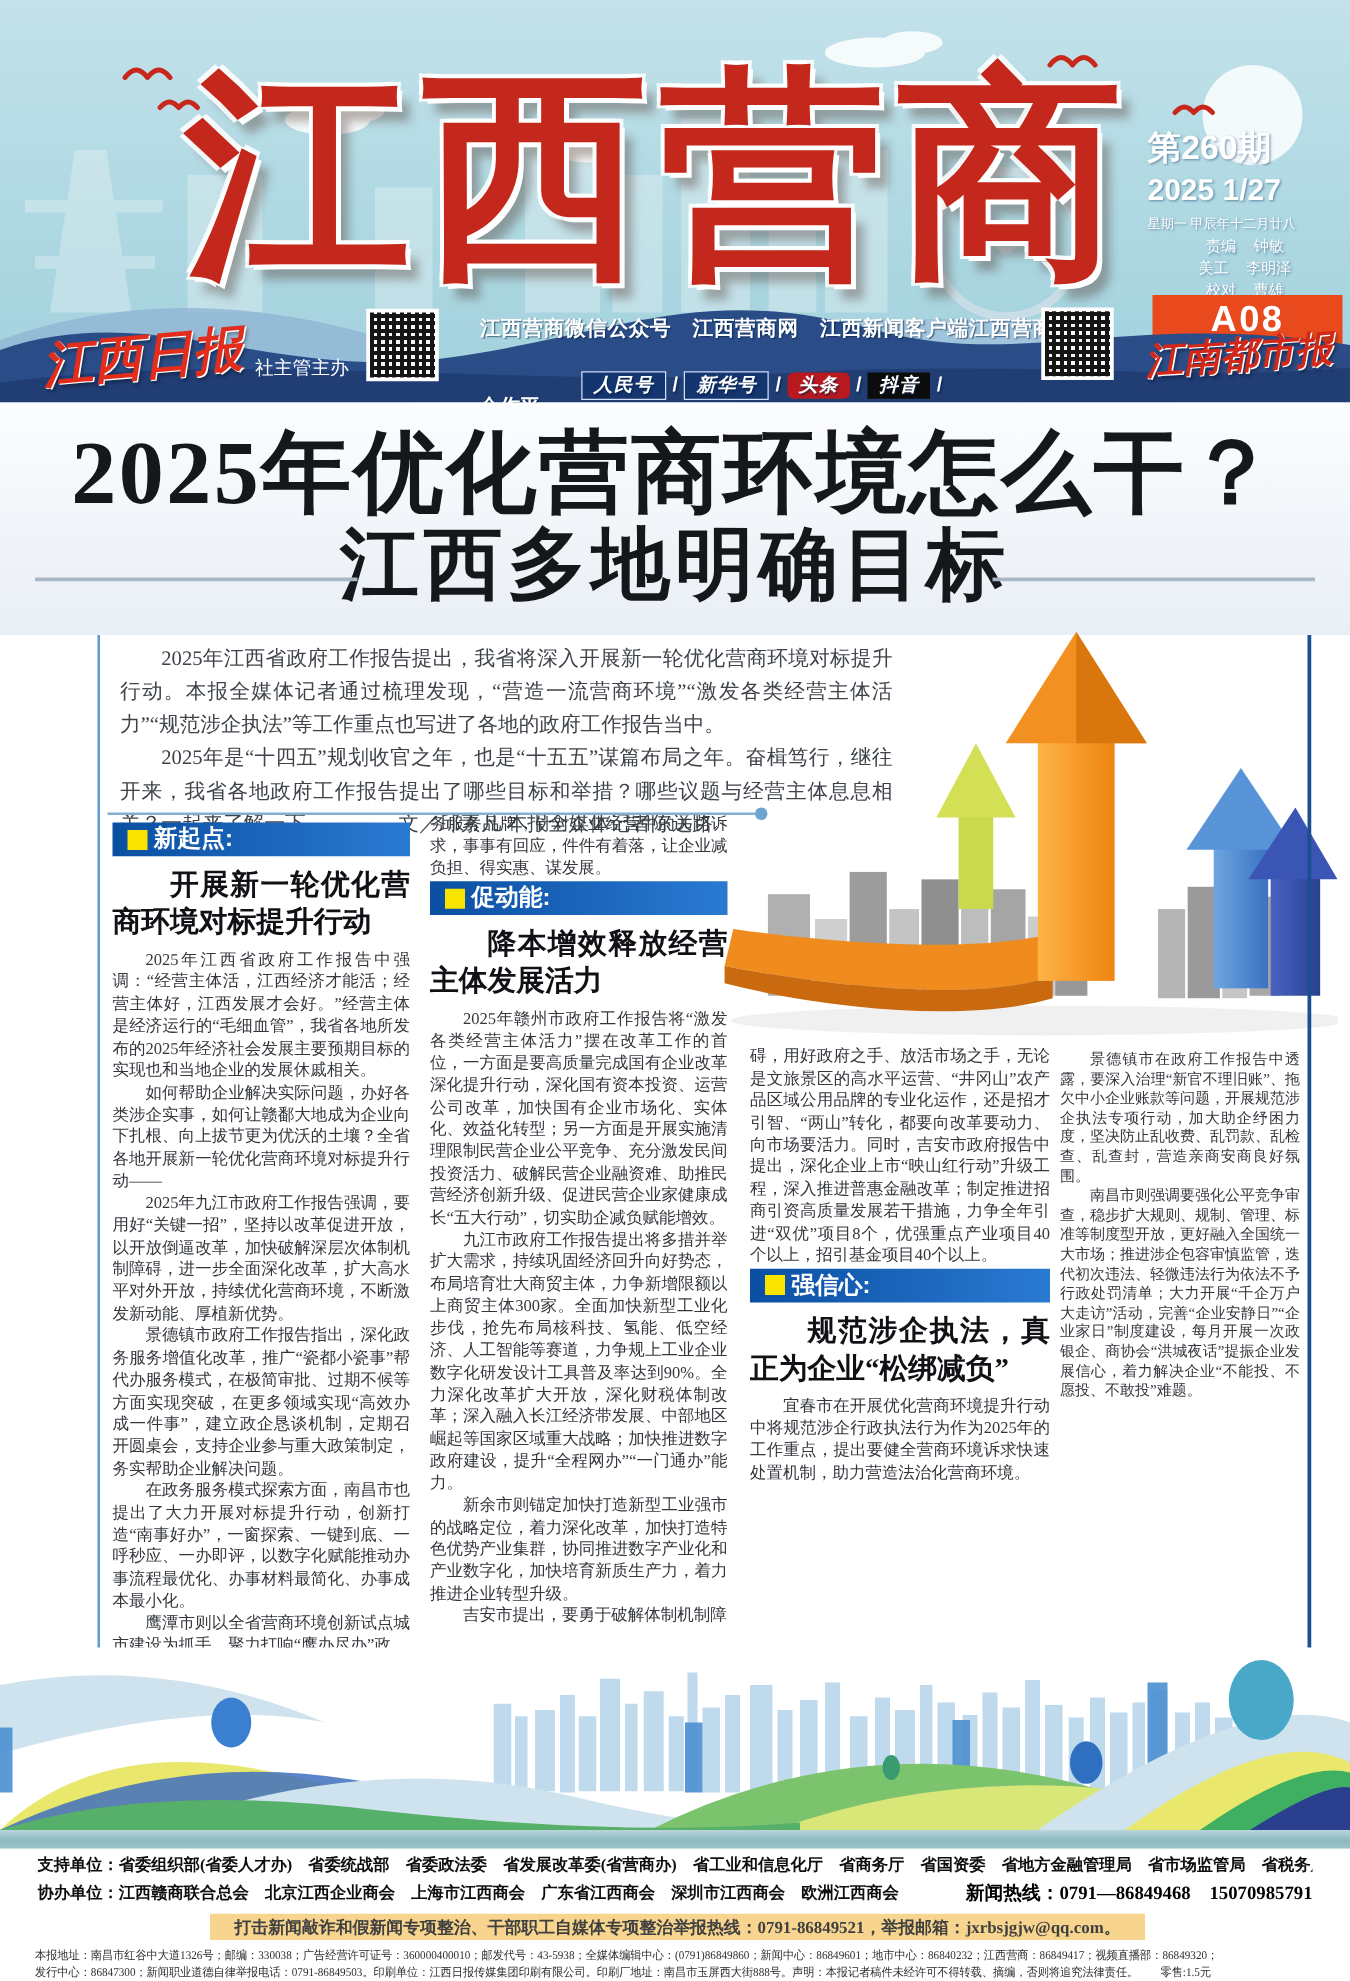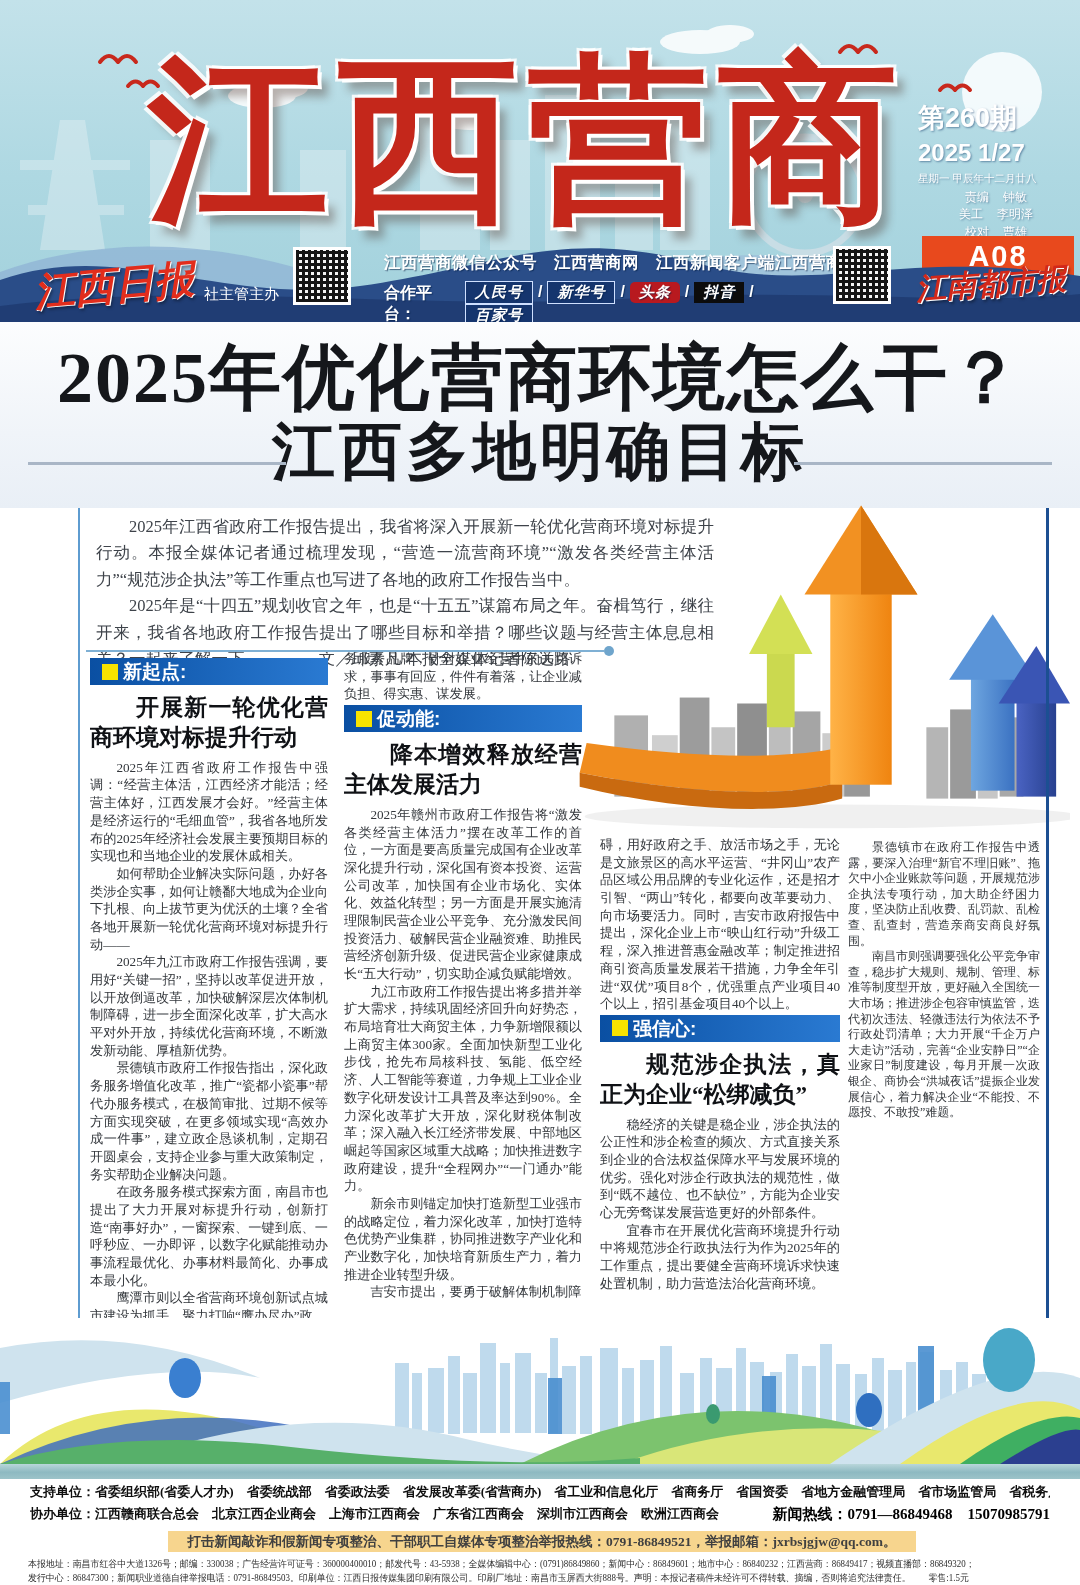--- a/index.html
+++ b/index.html
@@ -32,21 +32,21 @@
   .qr-in{width:100%;height:100%;
         background:repeating-linear-gradient(0deg,#151515 0 3px,transparent 3px 6px),
                    repeating-linear-gradient(90deg,#151515 0 3px,#f5f5f5 3px 6px);}
   .qr1{left:293px;top:247px;}
   .qr2{left:833px;top:246px;}
   .platforms{position:absolute;left:384px;top:252px;width:440px;color:#fff;font-family:"Liberation Sans",sans-serif;}
   .plat-line1{font-size:16.5px;font-weight:bold;letter-spacing:.5px;white-space:nowrap;
         text-shadow:1px 1px 1px rgba(0,30,70,.6);}
   .plat-line2{display:flex;align-items:center;margin-top:7px;font-size:16px;font-weight:bold;
         text-shadow:1px 1px 1px rgba(0,30,70,.6);}
-  .badge{display:inline-block;padding:1px 9px;margin:0 2px;color:#fff;font-size:15px;font-weight:bold;
+  .badge{display:inline-block;padding:1px 9px;margin:16px 2px;color:#fff;font-size:15px;font-weight:bold;
         font-style:italic;letter-spacing:1px;white-space:nowrap;}
   .b-navy{background:#15356e;border:1px solid #cfe0ff;}
   .b-red{background:#b8191f;border-radius:5px;}
   .b-black{background:#0c0c0c;}
   .sep{margin:0 3px;color:#fff;}
   .citypaper{position:absolute;right:14px;top:264px;font-size:30px;font-weight:bold;font-style:italic;
         color:#d2281a;transform:rotate(-4deg);white-space:nowrap;
         text-shadow:1px 1px 0 #fff,2px 3px 3px rgba(0,0,0,.4);}
 
   
@@ -298,21 +298,20 @@
     </div>
   <div class="col col3">
       <p class="para noindent">碍，用好政府之手、放活市场之手，无论是文旅景区的高水平运营、“井冈山”农产品区域公用品牌的专业化运作，还是招才引智、“两山”转化，都要向改革要动力、向市场要活力。同时，吉安市政府报告中提出，深化企业上市“映山红行动”升级工程，深入推进普惠金融改革；制定推进招商引资高质量发展若干措施，力争全年引进“双优”项目8个，优强重点产业项目40个以上，招引基金项目40个以上。</p>
       <div class="sec-head">
         <div class="sec-tag">
           <span class="sq"></span>
           <span>强信心:</span>
         </div>
         <div class="sec-sub">规范涉企执法，真正为企业“松绑减负”</div>
       </div>
-      <p class="para">稳经济的关键是稳企业，涉企执法的公正性和涉企检查的频次、方式直接关系到企业的合法权益保障水平与发展环境的优劣。强化对涉企行政执法的规范性，做到“既不越位、也不缺位”，方能为企业安心无旁骛谋发展营造更好的外部条件。</p>
       <p class="para">宜春市在开展优化营商环境提升行动中将规范涉企行政执法行为作为2025年的工作重点，提出要健全营商环境诉求快速处置机制，助力营造法治化营商环境。</p>
     </div>
   <div class="col col4">
       <p class="para">景德镇市在政府工作报告中透露，要深入治理“新官不理旧账”、拖欠中小企业账款等问题，开展规范涉企执法专项行动，加大助企纾困力度，坚决防止乱收费、乱罚款、乱检查、乱查封，营造亲商安商良好氛围。</p>
       <p class="para">南昌市则强调要强化公平竞争审查，稳步扩大规则、规制、管理、标准等制度型开放，更好融入全国统一大市场；推进涉企包容审慎监管，迭代初次违法、轻微违法行为依法不予行政处罚清单；大力开展“千企万户大走访”活动，完善“企业安静日”“企业家日”制度建设，每月开展一次政银企、商协会“洪城夜话”提振企业发展信心，着力解决企业“不能投、不愿投、不敢投”难题。</p>
     </div>
 
   <div class="band">
     <svg width="1080" height="146" viewBox="0 0 1080 146">
       <path d="M0,30 Q130,5 260,60 Q160,40 0,85 Z" fill="#cfe3ee"></path>

